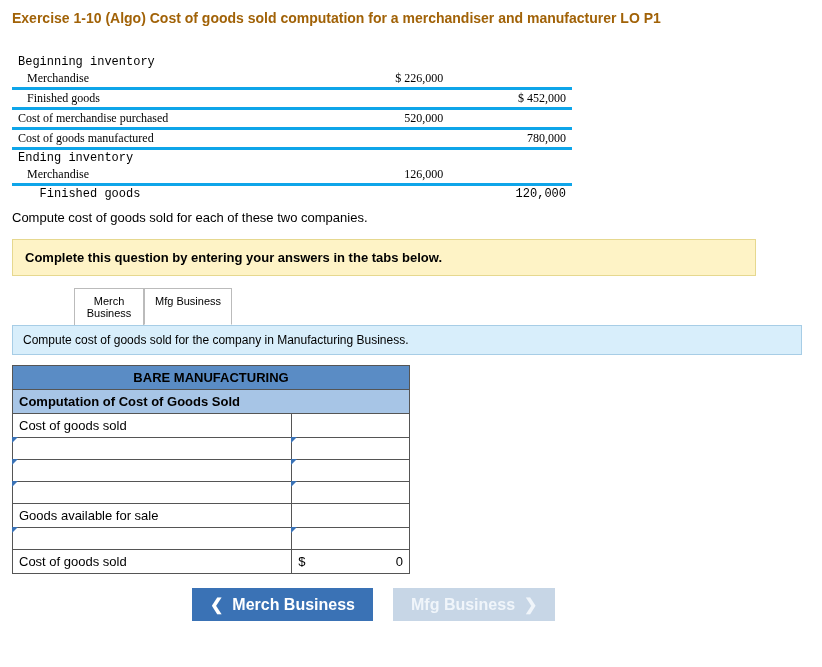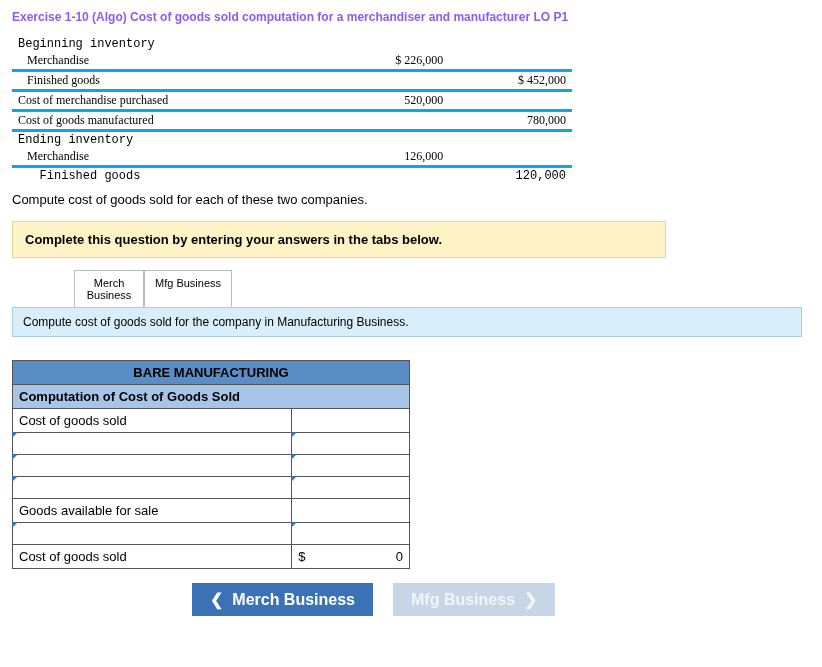--- a/index.html
+++ b/index.html
@@ -1,31 +1,31 @@
 <!DOCTYPE html>
 <html><head>
   <meta charset="utf-8">
   <style>
     * { box-sizing: border-box; margin: 0; padding: 0; }
     body { font-family: Arial, sans-serif; background: #fff; width: 822px; padding: 10px 12px; }
-    h1 { font-size: 12px; font-weight: bold; margin-bottom: 12px; color: #8b5cf6; }
+    h1 { font-size: 14px; font-weight: bold; margin-bottom: 28px; color: #a16207; }
     .data-table { border-collapse: collapse; width: 560px; margin-bottom: 8px; }
     .data-table td, .data-table th { padding: 1px 6px; font-size: 12px; }
     .data-table th { font-family: "Courier New", monospace; font-weight: normal; text-align: right; padding-right: 20px; }
     .hdr-row td, .hdr-row th { background: #e0e0e0; border-top: 1px solid #aaa; border-bottom: 1px solid #aaa; }
     .row-line td { border-bottom: 3px solid #0ea5e9; font-family: Liberation Serif, serif; }
     .lbl { font-family: "Courier New", monospace; white-space: pre; }
     .val { font-family: "Courier New", monospace; text-align: right; padding-right: 20px; }
     .instruction { font-size: 13px; margin: 8px 0 14px 0; }
-    .banner { background: #fef3c6; border: 1px solid #e6d88f; padding: 10px 12px; font-size: 13px; font-weight: bold; width: 654px; margin-bottom: 12px; }
+    .banner { background: #fef3c6; border: 1px solid #e6d88f; padding: 10px 12px; font-size: 13px; font-weight: bold; width: 744px; margin-bottom: 12px; }
     .tabs { display: flex; margin-left: 18px; padding-left: 44px; }
     .tab { border: 1px solid #bbb; padding: 6px 10px; font-size: 11px; text-align: center; cursor: pointer; background: #fff; min-width: 70px; }
     .tab.inactive { border-bottom: none; }
     .tab.active { background: #fff; border-bottom: 1px solid #fff; position: relative; z-index: 2; }
-    .subinstr { background: #d8eefb; border: 1px solid #a7cde6; padding: 7px 10px; font-size: 12px; width: 790px; margin-bottom: 23px; }
+    .subinstr { background: #d8eefb; border: 1px solid #a7cde6; padding: 7px 10px; font-size: 12px; width: 790px; margin-bottom: 10px; }
     .worksheet { border-collapse: collapse; width: 398px; }
     .worksheet td, .worksheet th { border: 1px solid #555; font-size: 13px; padding: 4px 6px; height: 22px; }
     .ws-title { background: #5a8cc5; color: #000; font-weight: bold; text-align: center; }
     .ws-sub { background: #a7c5e6; color: #000; font-weight: bold; text-align: left; }
     .ws-label { background: #fff; width: 280px; }
     .ws-val { background: #fff; width: 118px; text-align: right; }
     .ws-input { background: #fff; }
     .handle { position: relative; }
     .handle::before { content: ""; position: absolute; left: -1px; top: -1px; width: 0; height: 0; border-top: 6px solid #3a72b5; border-right: 6px solid transparent; }
     .navbtns { display: flex; gap: 20px; margin: 14px 0 0 180px; }

